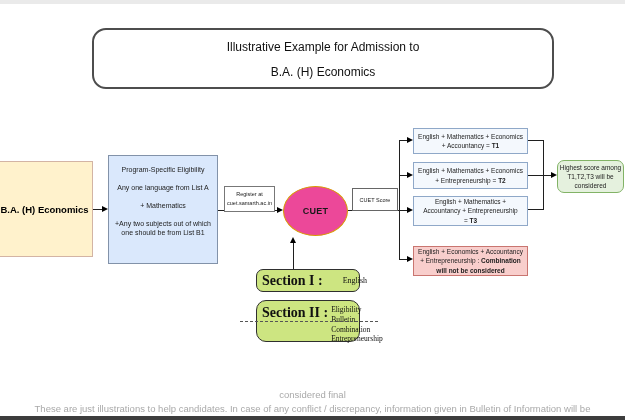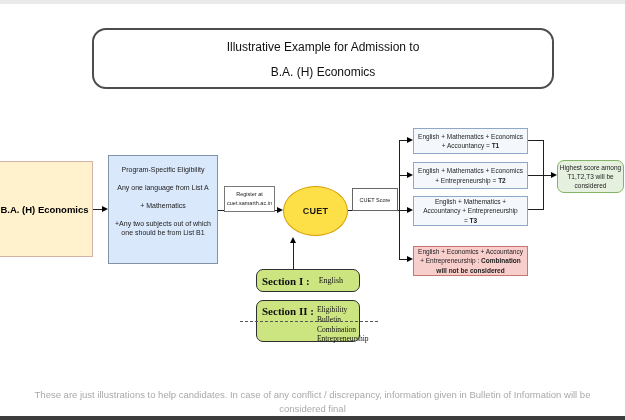--- a/index.html
+++ b/index.html
@@ -27,42 +27,42 @@
   #eligibility-box{left:108px;top:155px;width:110px;height:109px;background:#dae8fc;border:1px solid #8292a9;
                    font-size:7px;line-height:1.3;text-align:center;padding:9px 3px 0;color:#1c1c1c;}
   #eligibility-box p{margin:0 0 9px;}
   
   #register-box{left:224px;top:186px;width:51px;height:26px;background:#fff;border:1px solid #777;
                 font-size:5.5px;line-height:1.7;text-align:center;display:flex;flex-direction:column;
                 justify-content:center;z-index:2;}
   #score-box{left:352px;top:188px;width:46px;height:23px;background:#fff;border:1px solid #666;
              font-size:5.5px;display:flex;align-items:center;justify-content:center;z-index:2;}
   
-  #cuet-ellipse{left:283px;top:186px;width:65px;height:50px;background:#fde047;border:1.5px solid #d79b00;
+  #cuet-ellipse{left:283px;top:186px;width:65px;height:50px;background:#ec4899;border:1.5px solid #d79b00;
                 border-radius:50%;display:flex;align-items:center;justify-content:center;
                 font-size:9px;font-weight:bold;letter-spacing:.3px;z-index:1;}
   
   .tbox{left:413px;width:115px;background:#f4f8fd;border:1px solid #8fa8c8;font-size:6.5px;line-height:1.4;
         text-align:center;display:flex;flex-direction:column;justify-content:center;color:#1c1c1c;}
   #combo-t1{top:128px;height:26px;}
   #combo-t2{top:162px;height:27px;}
   #combo-t3{top:196px;height:30px;}
   #combo-invalid{top:246px;height:30px;background:#f8cecc;border-color:#c97570;}
   
   #result-box{left:557px;top:160px;width:67px;height:33px;background:#e5f1de;border:1.5px solid #82b366;
               border-radius:7px;font-size:6.5px;line-height:1.4;text-align:center;display:flex;
               flex-direction:column;justify-content:center;color:#222;}
   
   #candidate-heading{left:256px;top:243px;width:108px;font-size:7.5px;font-weight:bold;line-height:1.3;color:#000;z-index:1;}
   .section-box{left:256px;width:104px;background:#cde581;border:1px solid #2f2f2f;border-radius:7px;
                font-family:"Liberation Serif",serif;color:#111;}
   #section1-box{top:269px;height:23px;display:flex;align-items:center;padding-left:5px;}
-  #section2-box{top:300px;height:42px;display:flex;align-items:flex-start;padding:4px 0 0 5px;}
-  .sec-label{font-weight:bold;font-size:11px;white-space:nowrap;}
-  .sec-value{font-size:8px;margin-left:9px;}
+  #section2-box{top:300px;height:42px;display:flex;align-items:flex-start;padding:4px 0 0 5px;border-radius:10px;}
+  .sec-label{font-weight:bold;font-size:14px;white-space:nowrap;}
+  .sec-value{font-size:8px;margin-left:20px;}
   .sec-items{font-size:7.5px;line-height:1.3;margin-left:3px;}
   #dashed-line{left:240px;top:321px;width:138px;height:0;border-top:1.5px dashed #555;z-index:3;}
   
   #footer-note{left:0;top:388px;width:625px;text-align:center;font-size:9.5px;line-height:1.45;color:#a9a9a9;}
 </style>
 </head>
 <body>
 
 <div class="canvas">
 
@@ -163,19 +163,19 @@
       <div>Eligibility</div>
       <div>Bulletin</div>
       <div>Combination</div>
       <div>Entrepreneurship</div>
     </span>
   </div>
 
   <div class="abs" id="dashed-line"></div>
 
   <div class="abs" id="footer-note">
+    <div>considered final</div>
     <div>These are just illustrations to help candidates. In case of any conflict / discrepancy, information given in Bulletin of Information will be</div>
-    <div>considered final</div>
   </div>
 
   <div class="abs" id="bottom-strip"></div>
 
 </div>
 
 </body></html>

